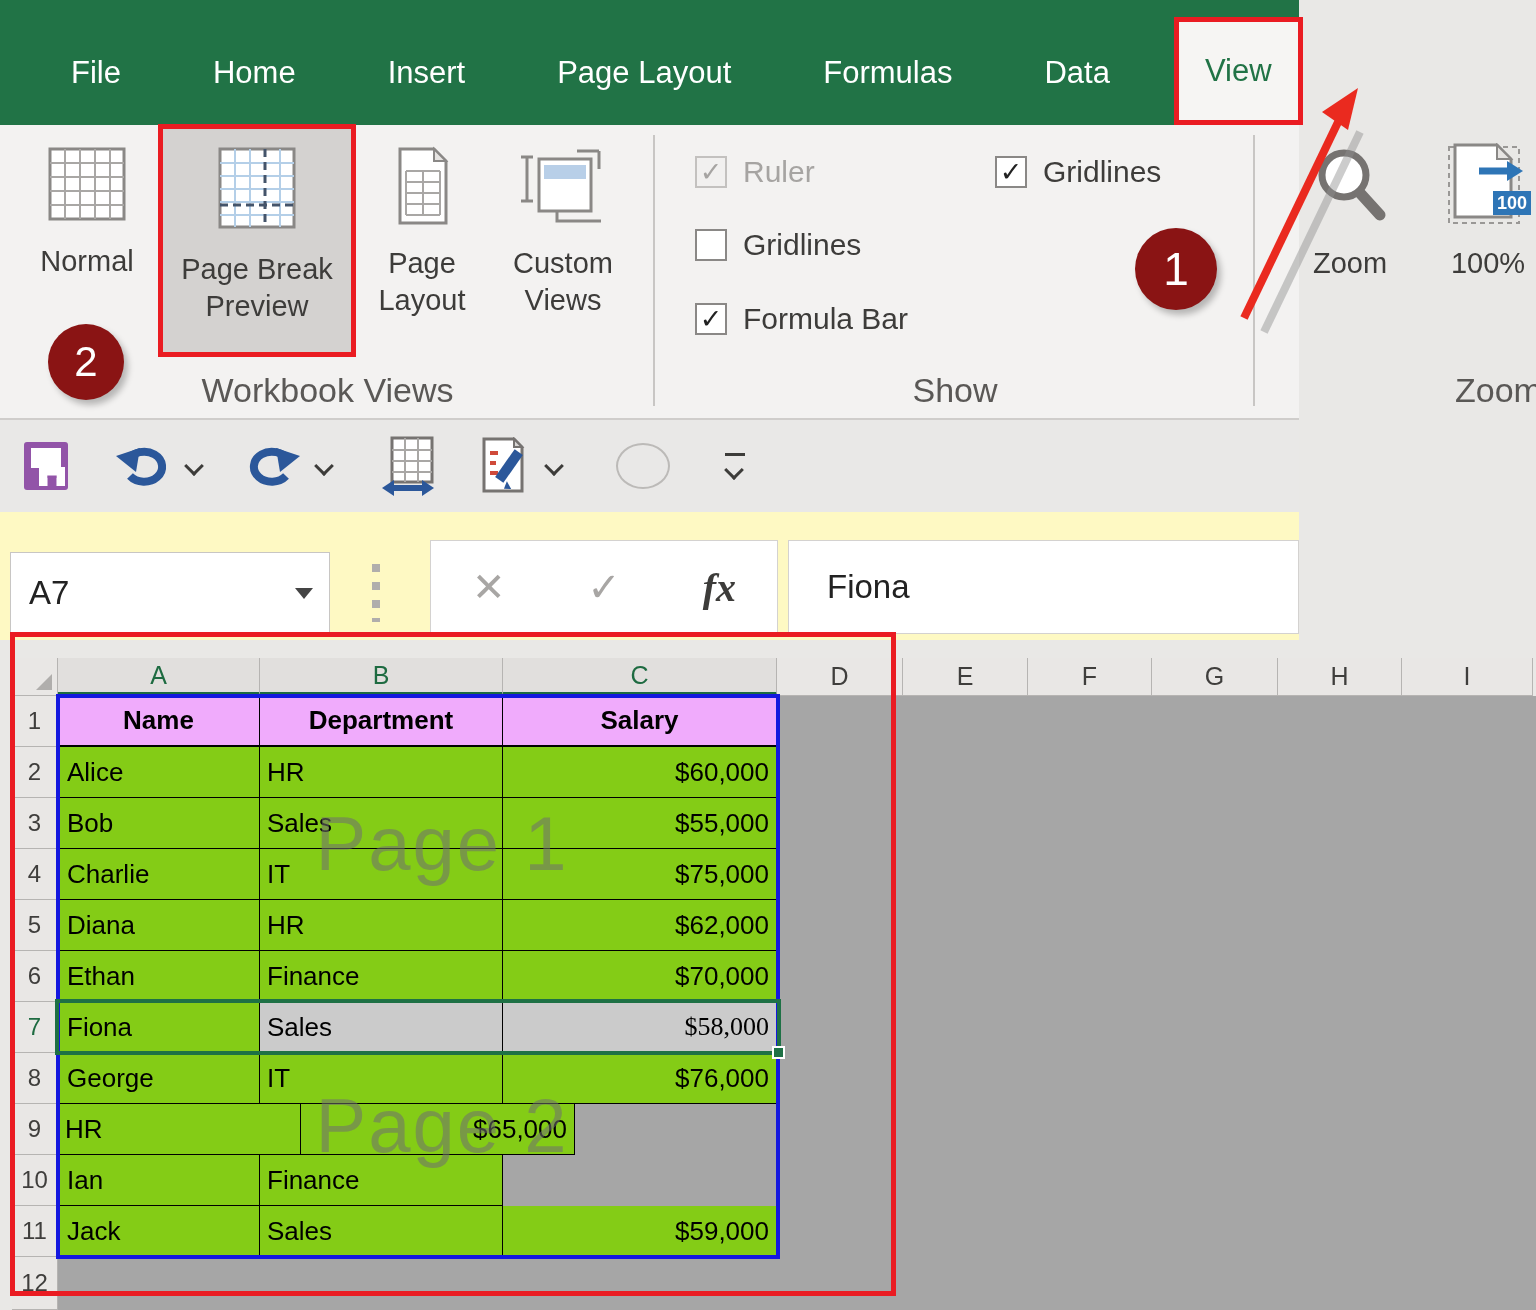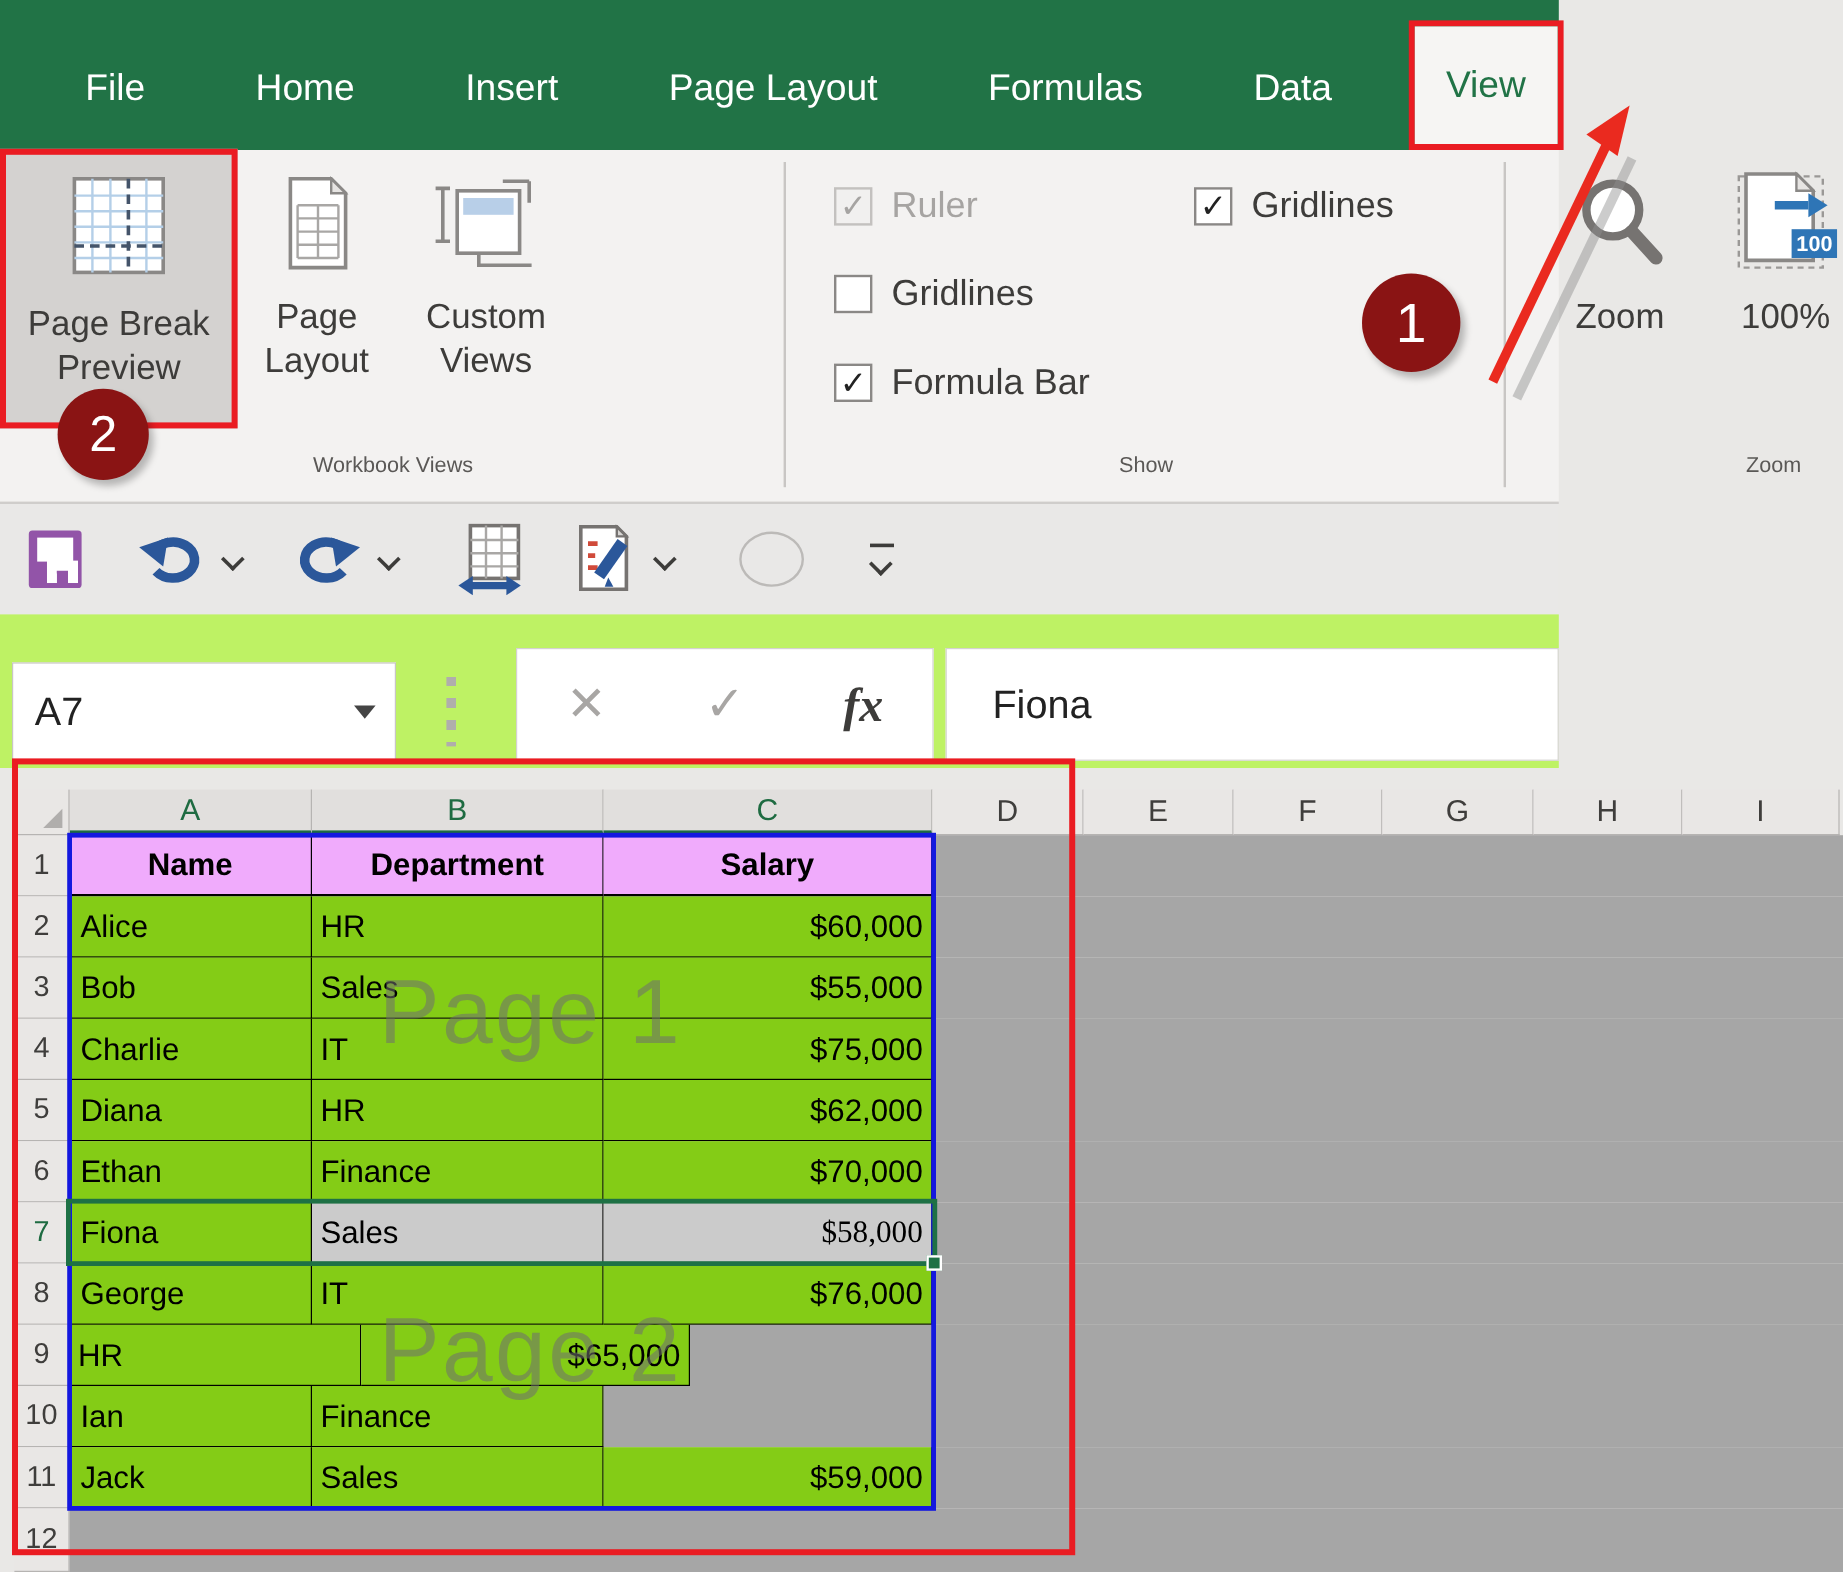--- a/index.html
+++ b/index.html
@@ -13,22 +13,22 @@
          display:flex; align-items:center; margin-left:40px; white-space:nowrap; }
   .tab:first-child { margin-left:45px; }
   .view-wrap { margin-left:38px; height:108px; border:5px solid #ea1c22; display:flex; }
   .view-wrap .tab { margin:0; height:100%; background:#f6f5f3; color:#217346; }
 
   
   .ribbon { position:relative; height:295px; background:#f3f2f1;
             border-bottom:2px solid #cfcdcb; display:flex; }
   .rgroup { position:relative; height:100%; }
   .g-divider { position:absolute; top:10px; bottom:12px; width:2px; background:#c8c6c4; }
-  .group-label { position:absolute; bottom:20px; width:100%; text-align:center;
-                 font-size:18px; color:#5a5856; }
+  .group-label { position:absolute; bottom:8px; width:100%; text-align:center;
+                 font-size:34px; color:#5a5856; }
   .rbtn { display:flex; flex-direction:column; align-items:center; justify-content:flex-start;
           padding-top:18px; cursor:default; }
   .rlabel { font-size:29px; color:#3d3c3a; line-height:1.28; text-align:center; margin-top:12px; }
   .wv-group { width:655px; display:flex; align-items:flex-start; }
   .btn-normal { width:142px; margin-left:16px; }
   .btn-pbp { width:198px; height:233px; margin-top:-1px; background:#d4d2d0;
              border:5px solid #ea1c22; padding-top:14px; }
   .btn-pagelayout { width:116px; margin-left:8px; }
   .btn-custom { width:158px; margin-left:4px; }
   .checkrow { display:flex; align-items:center; position:absolute; }
@@ -56,21 +56,21 @@
                    border-top:6px solid #fff; box-shadow:inset 0 -8px 0 0 #fff;
                    width:16px; background:transparent; border-bottom:0;
                    clip-path:polygon(0 0,100% 0,100% 100%,68% 100%,68% 45%,32% 45%,32% 100%,0 100%); background:#fff;}
   .oval { width:54px; height:46px; border:2px solid #bcbab8; border-radius:50%; }
   .qat-custom { width:26px; position:relative; height:30px; }
   .qat-custom::before { content:""; position:absolute; top:2px; left:3px; right:3px; height:3px; background:#3d3c3a; }
   .qat-custom::after { content:""; position:absolute; top:12px; left:5px; width:11px; height:11px;
                  border-right:3px solid #3d3c3a; border-bottom:3px solid #3d3c3a; transform:rotate(45deg); }
 
   
-  .fbar { height:128px; background:#bef264; position:relative; }
+  .fbar { height:128px; background:#fef9c3; position:relative; }
   .namebox { position:absolute; left:10px; top:40px; width:320px; height:82px; background:#fff;
              border:1px solid #c8c6c4; display:flex; align-items:center; font-size:33px; color:#222; }
   .namebox .nb-text { padding-left:18px; flex:1; }
   .nb-drop { width:50px; height:100%; display:flex; align-items:center; justify-content:center; }
   .nb-drop::after { content:""; border-left:9px solid transparent; border-right:9px solid transparent;
                     border-top:11px solid #444; }
   .dots { position:absolute; left:372px; top:52px; height:58px; width:8px;
           background-image:repeating-linear-gradient(#b0aeac 0 8px, transparent 8px 18px); }
   .fx-panel { position:absolute; left:430px; top:28px; width:348px; height:94px; background:#fff;
               border:1px solid #d4d2d0; display:flex; align-items:center; justify-content:space-around; }
@@ -138,20 +138,38 @@
     <div class="tab">Formulas</div>
     <div class="tab">Data</div>
     <div class="view-wrap">
       <div class="tab">View</div>
     </div>
   </div>
 
   <div class="ribbon">
 
     <div class="rgroup wv-group">
+      <div class="rbtn btn-normal">
+        <span>
+          <svg width="86" height="84" viewBox="0 0 86 84">
+            <rect x="6" y="6" width="74" height="70" fill="#fff" stroke="#8a8886" stroke-width="3"></rect>
+            <g stroke="#a9a7a5" stroke-width="2">
+              <line x1="6" y1="20" x2="80" y2="20"></line>
+                <line x1="6" y1="34" x2="80" y2="34"></line>
+              <line x1="6" y1="48" x2="80" y2="48"></line>
+                <line x1="6" y1="62" x2="80" y2="62"></line>
+              <line x1="21" y1="6" x2="21" y2="76"></line>
+                <line x1="36" y1="6" x2="36" y2="76"></line>
+              <line x1="51" y1="6" x2="51" y2="76"></line>
+                <line x1="66" y1="6" x2="66" y2="76"></line>
+            </g>
+          </svg>
+        </span>
+        <div class="rlabel">Normal</div>
+      </div>
 
       <div class="rbtn btn-pbp">
         <span>
           <svg width="90" height="92" viewBox="0 0 90 92">
             <rect x="8" y="6" width="74" height="78" fill="#fff" stroke="#8a8886" stroke-width="3"></rect>
             <g stroke="#b4cfe8" stroke-width="2">
               <line x1="8" y1="20" x2="82" y2="20"></line>
                 <line x1="8" y1="33" x2="82" y2="33"></line>
               <line x1="8" y1="46" x2="82" y2="46"></line>
                 <line x1="8" y1="59" x2="82" y2="59"></line>

